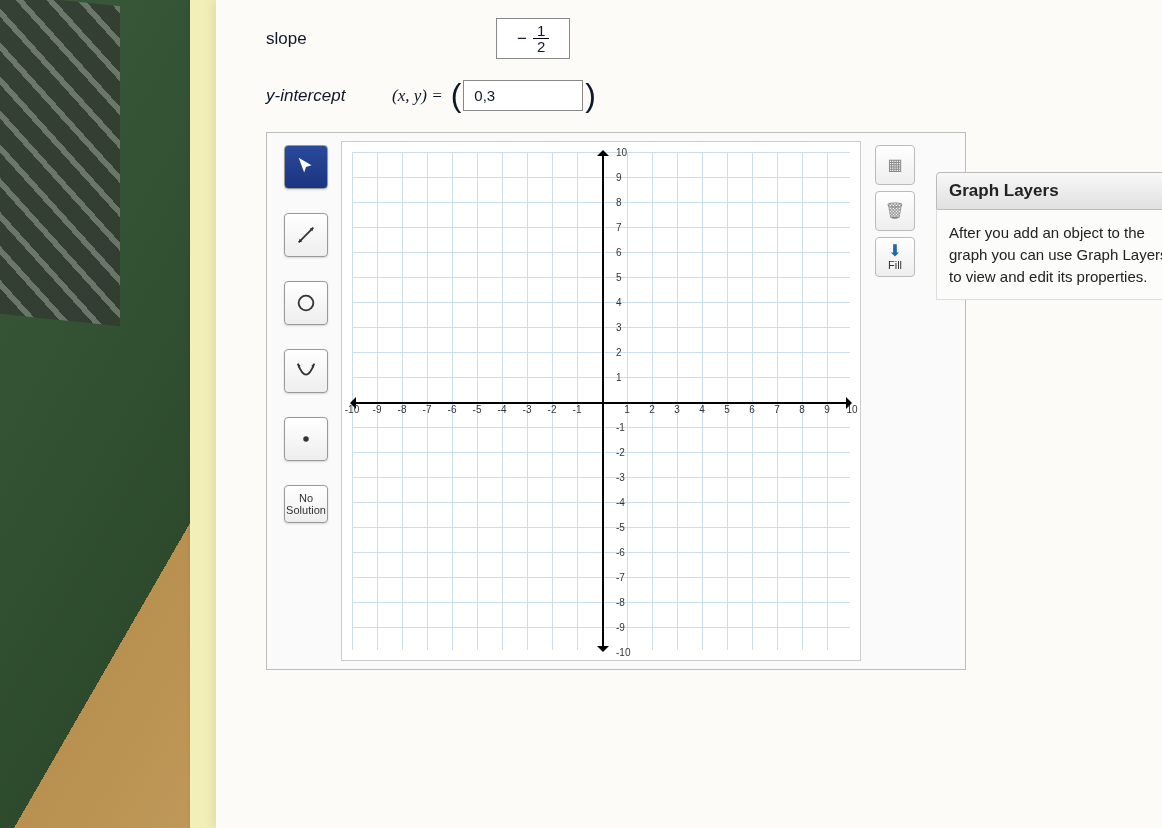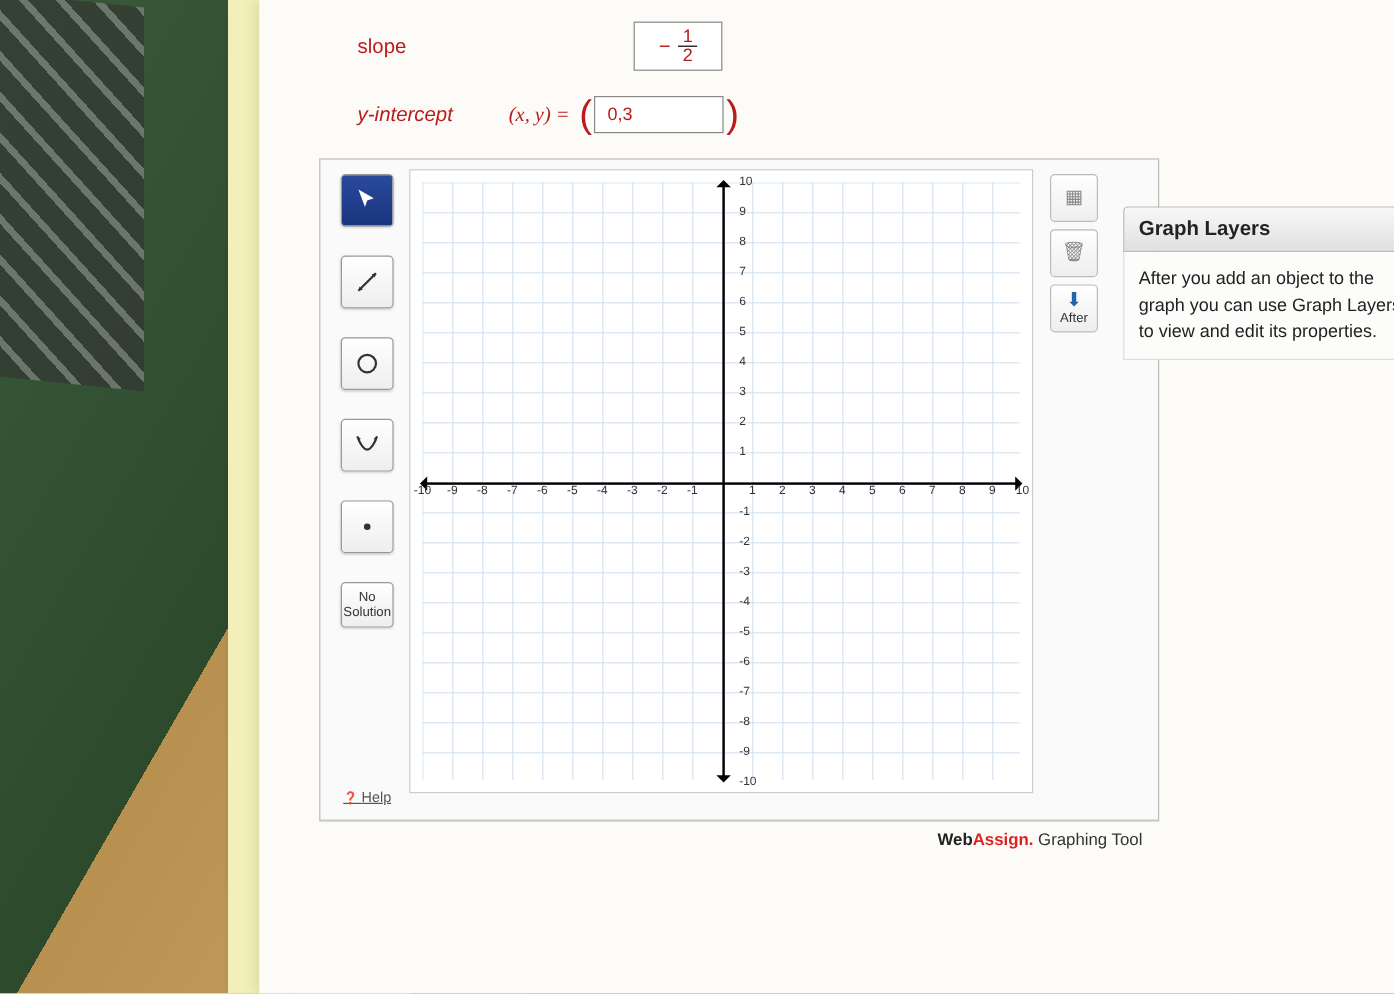--- a/index.html
+++ b/index.html
@@ -43,35 +43,35 @@
     left: 216px;
     top: 0;
     width: 946px;
     height: 828px;
     background: #fcfbf7;
     padding: 18px 0 0 50px;
     box-shadow: -4px 0 10px rgba(0,0,0,0.08);
   }
 
   
-  .row { display:flex; align-items:center; margin-bottom: 18px; font-size: 17px; color:#b91c1c; font-style: italic; margin-left: 32px;}
+  .row { display:flex; align-items:center; margin-bottom: 18px; font-size: 17px; color:#0f172a; font-style: italic;}
   .row .label { width:120px; font-style: normal;}
   
   .fraction-box {
     border:1px solid #888; padding:4px 20px; background:#fff;
     display:flex; align-items:center; gap:6px; font-style: normal;
     margin-left: 110px;
   }
   .fraction { display:inline-flex; flex-direction:column; align-items:center; font-size:15px; line-height:1;}
   .fraction .n { border-bottom:1.4px solid #000; padding:0 4px;}
   .fraction .d { padding:0 4px;}
   
   .paren { font-size:32px; font-weight:300; margin:0 2px; font-style:normal;}
   .input-box {
-    border:1px solid #888; padding:6px 10px; width:108px; background:#fff; font-size:15px;
+    border:1px solid #888; padding:6px 10px; width:120px; background:#fff; font-size:15px;
     font-style: normal;
   }
   .eq-text { font-style: italic; margin: 0 6px; font-family: Liberation Serif, serif;}
   
   .instruction { font-size:16px; margin: 20px 0 10px 0; color:#222;}
   
   
   .tool-wrap {
     width: 700px;
     border:1px solid #bbb;
@@ -219,21 +219,20 @@
               <polygon points="3,4 6,6 4,9" fill="#333"></polygon>
               <polygon points="21,4 18,6 20,9" fill="#333"></polygon>
             </svg>
       </div>
       <div class="tool-btn">
         <svg class="tool-icon" viewBox="0 0 24 24">
               <circle cx="12" cy="12" r="3" fill="#333"></circle>
             </svg>
       </div>
       <div class="tool-btn ns">No Solution</div>
-      <div class="help-link">Help</div>
     </div>
 
     <div class="canvas">
       <div class="grid"></div>
       <div class="axis-x"></div>
       <div class="axis-y"></div>
       <div class="arrow up"></div>
       <div class="arrow down"></div>
       <div class="arrow left"></div>
       <div class="arrow right"></div>
@@ -283,27 +282,24 @@
 
     <div class="right-bar">
       <div class="rb-btn">
             <span class="ic">▦</span>
           </div>
       <div class="rb-btn">
             <span class="ic">🗑</span>
           </div>
       <div class="rb-btn fill">
         <span class="ic">⬇</span>
-        <span>After</span>
+        <span>Fill</span>
       </div>
     </div>
 
-  </div>
-  <div class="footer">
-    <span class="wa1">Web</span><span class="wa2">Assign.</span><span> Graphing Tool</span>
   </div>
   </div>
 
   <div class="layers-panel">
     <div class="lp-head">Graph Layers</div>
     <div class="lp-body">After you add an object to the graph you can use Graph Layers to view and edit its properties.</div>
   </div>
 
 </div>
 

